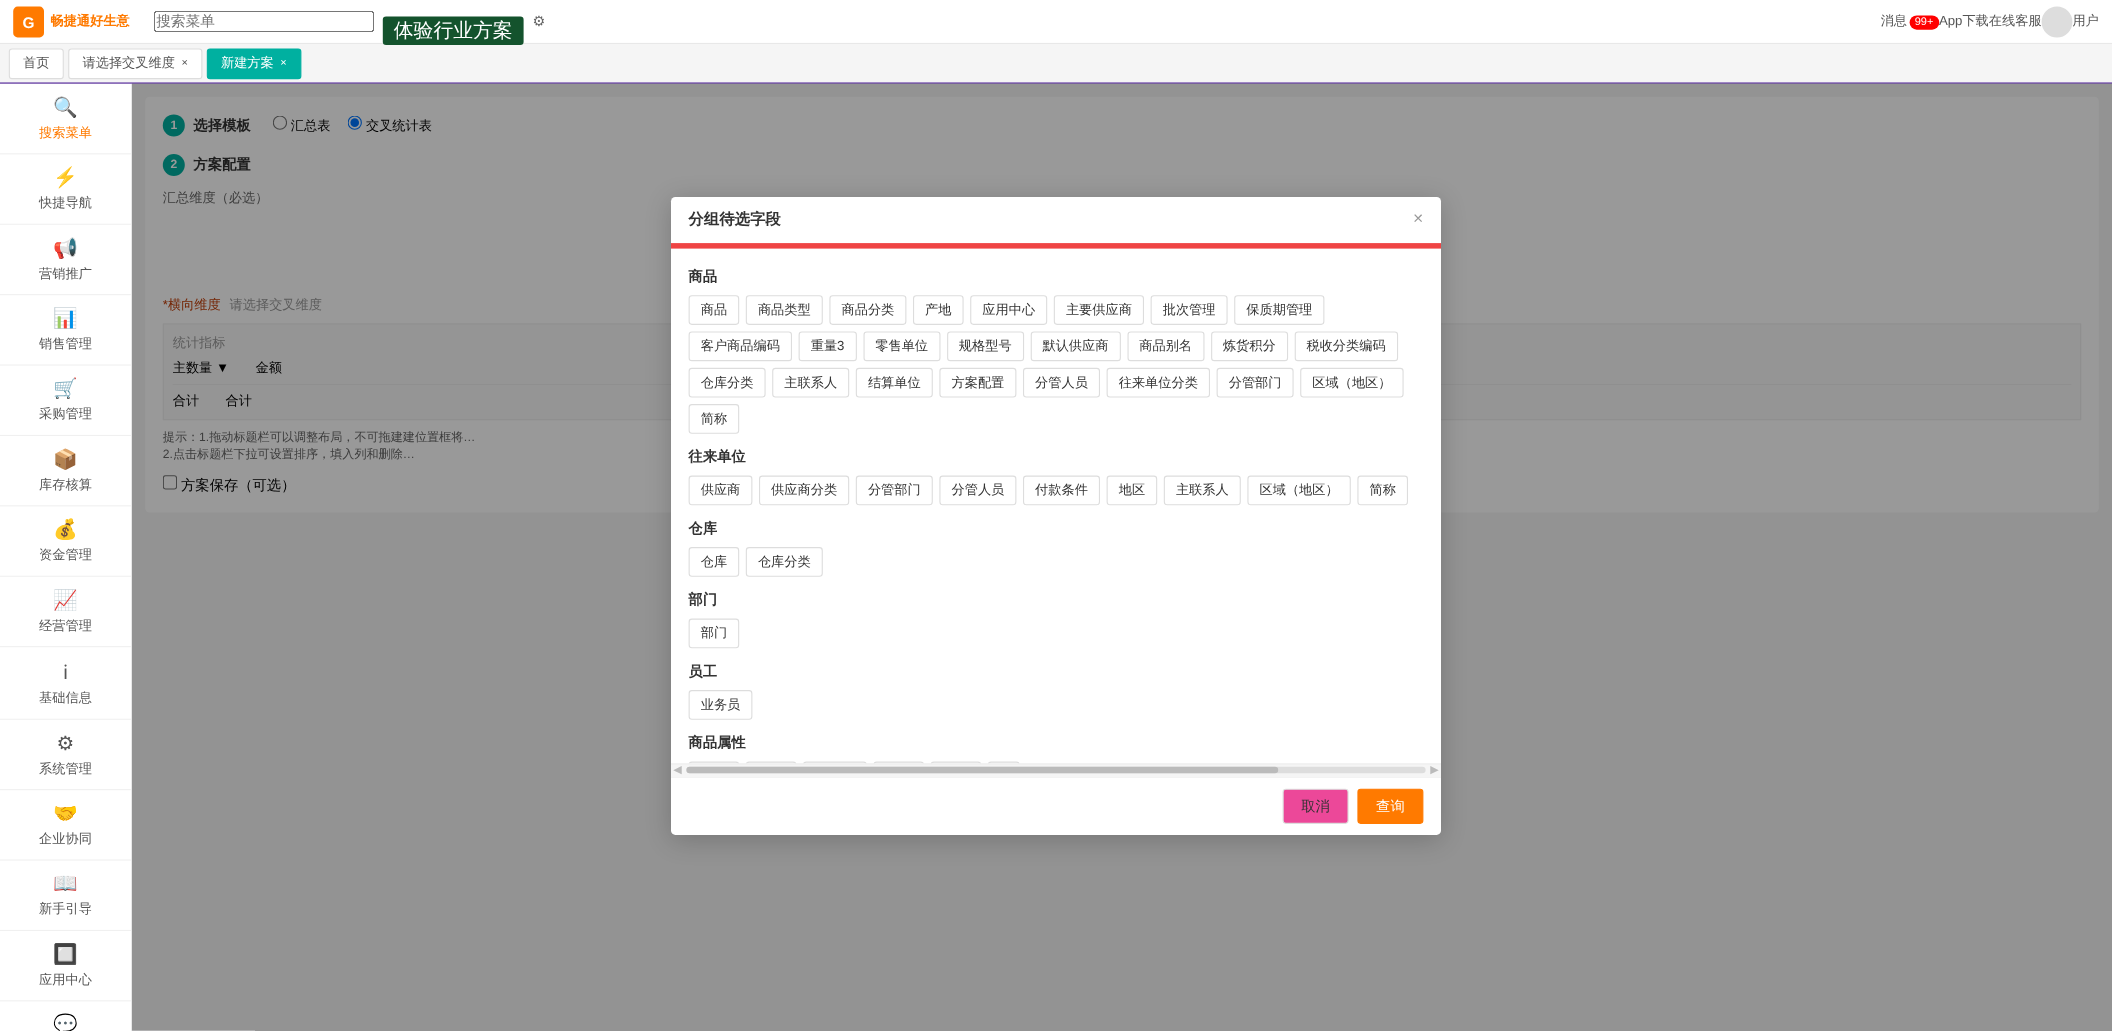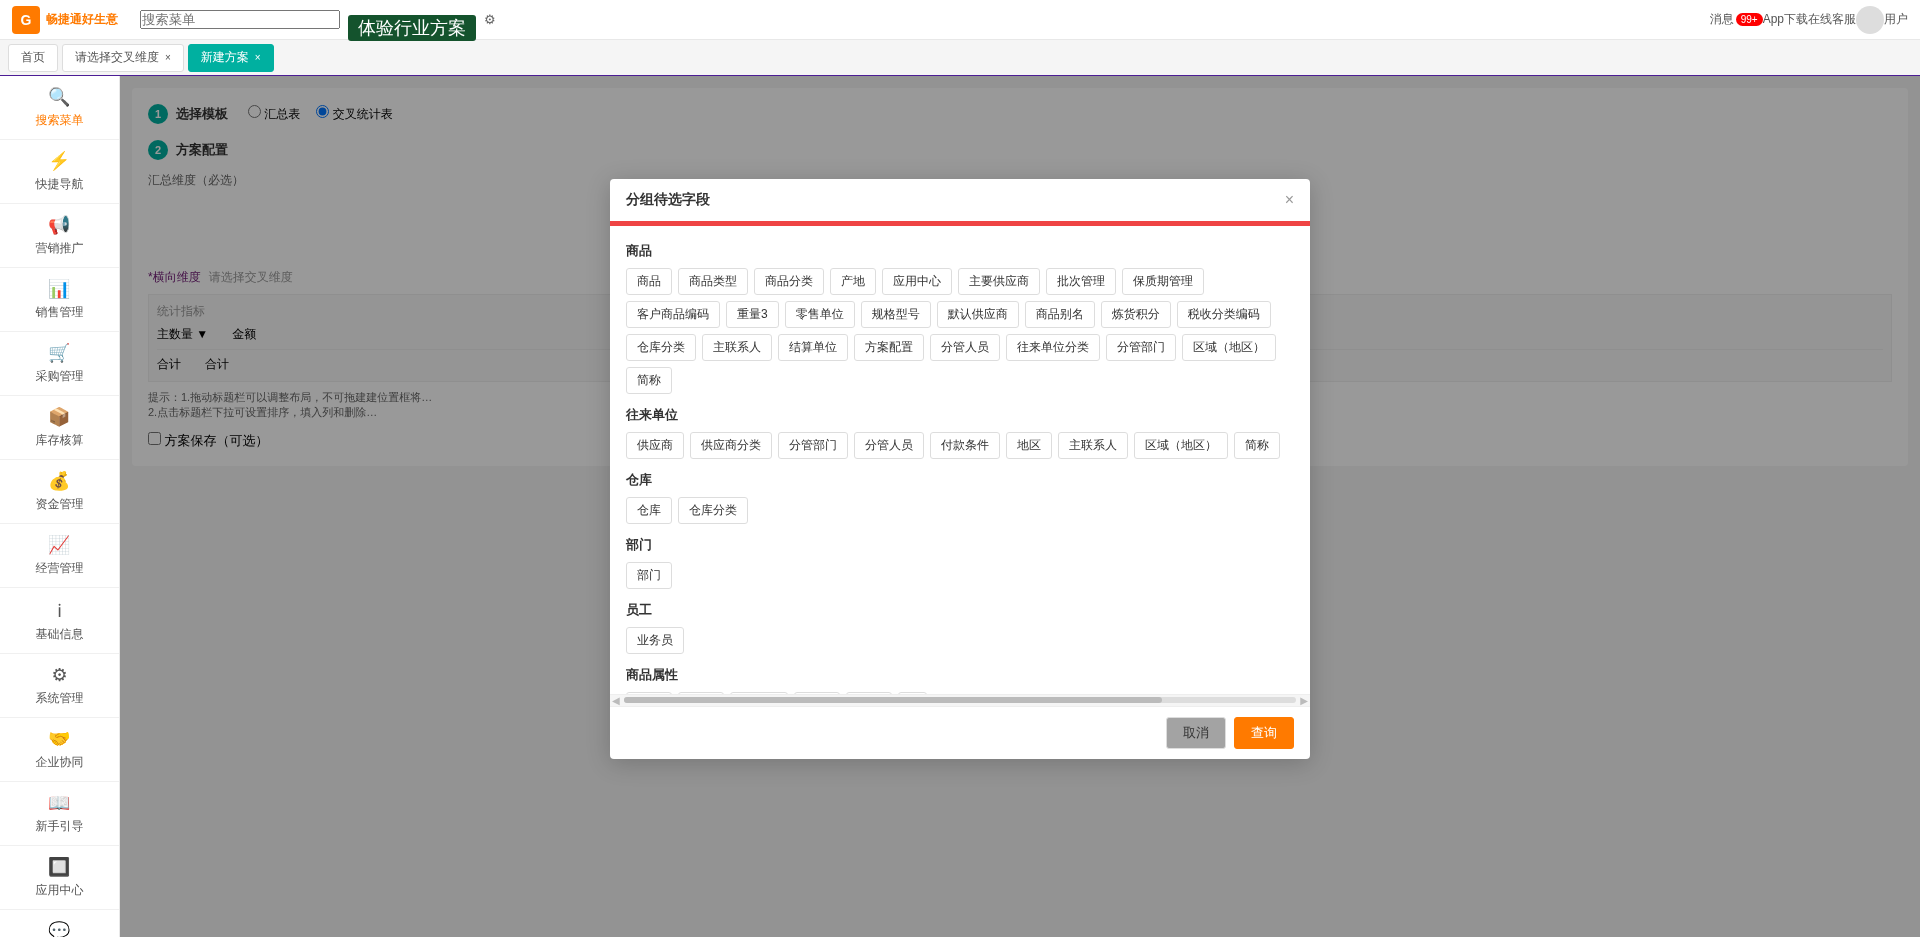--- a/index.html
+++ b/index.html
@@ -210,21 +210,21 @@
       position: absolute; left: 0; top: 0;
       width: 80%; height: 100%;
       background: #bbb; border-radius: 3px;
     }
 
     
     .btn {
       padding: 6px 16px; border-radius: 3px;
       cursor: pointer; font-size: 13px; border: 1px solid #ddd;
     }
-    .btn-default { background: #a3a3a3; color: #333; }
+    .btn-default { background: #ec4899; color: #333; }
     .btn-primary { background: #ff7a00; color: white; border-color: #ff7a00; }
   </style>
 </head>
 <body>
 
 <div class="top-header">
   <div class="logo-area">
     <div class="logo-icon">G</div>
     <span class="logo-text">畅捷通好生意</span>
   </div>
@@ -334,21 +334,21 @@
       <div class="step-num">2</div>
       <span class="step-label">方案配置</span>
     </div>
     <div style="color:#666;font-size:12px;margin:8px 0;">汇总维度（必选）</div>
     <div style="display:flex;align-items:center;gap:8px;margin:8px 0;flex-direction:column;">
       <span style="color:#f00;font-size:12px;">*纵向维度</span>
       <span style="color:#999;font-size:12px;">——</span>
       <span style="color:#999;font-size:12px;">请选择分组维度</span>
     </div>
     <div style="display:flex;align-items:center;gap:8px;margin:8px 0;">
-      <span style="color:#701a75;font-size:12px;">*横向维度</span>
+      <span style="color:#c2410c;font-size:12px;">*横向维度</span>
       <span style="color:#999;font-size:12px;">请选择交叉维度</span>
     </div>
     <div style="background:#f9f9f9;border:1px solid #eee;padding:8px;margin:8px 0;">
       <div style="color:#999;font-size:12px;">统计指标</div>
       <div style="display:flex;gap:24px;margin-top:6px;border-bottom:1px solid #eee;padding-bottom:6px;">
         <span style="font-size:12px;">主数量 ▼</span>
         <span style="font-size:12px;">金额</span>
       </div>
       <div style="display:flex;gap:24px;margin-top:6px;">
         <span style="font-size:12px;">合计</span>

